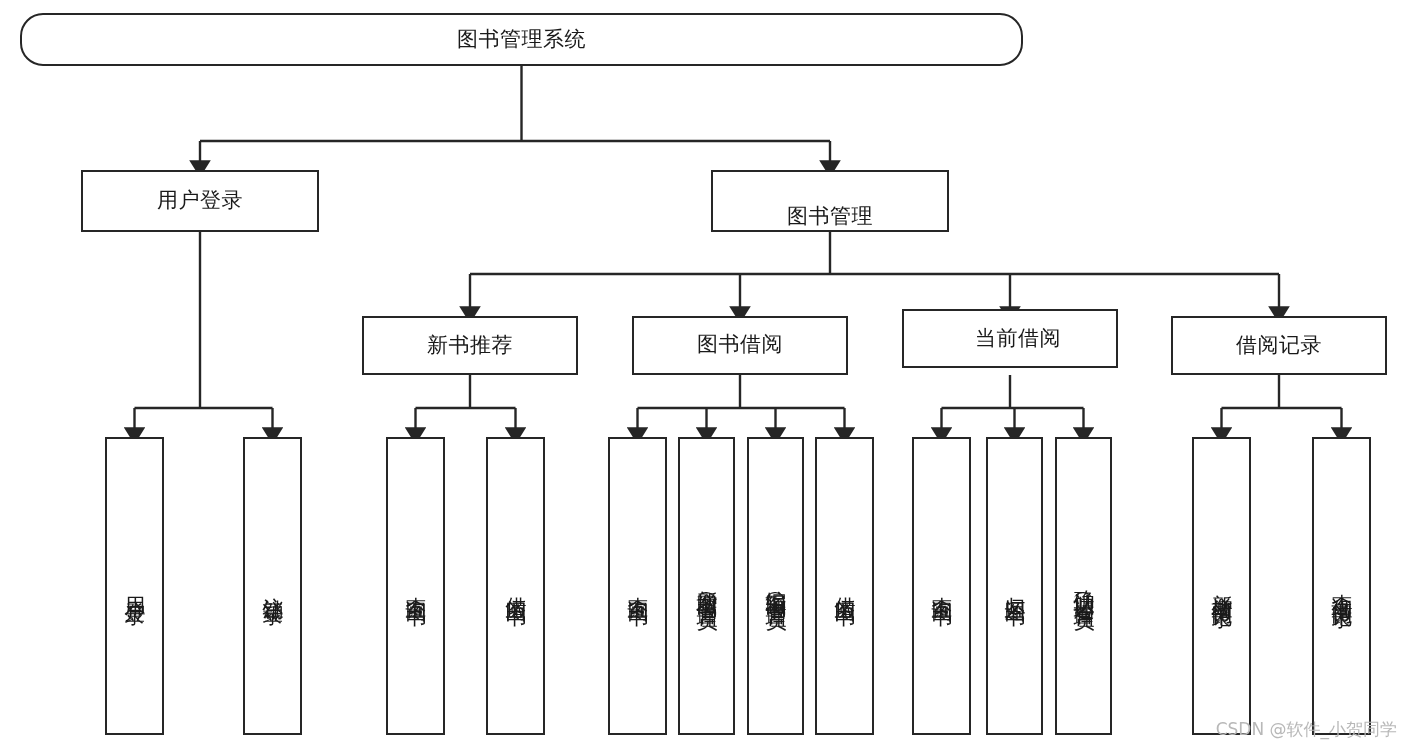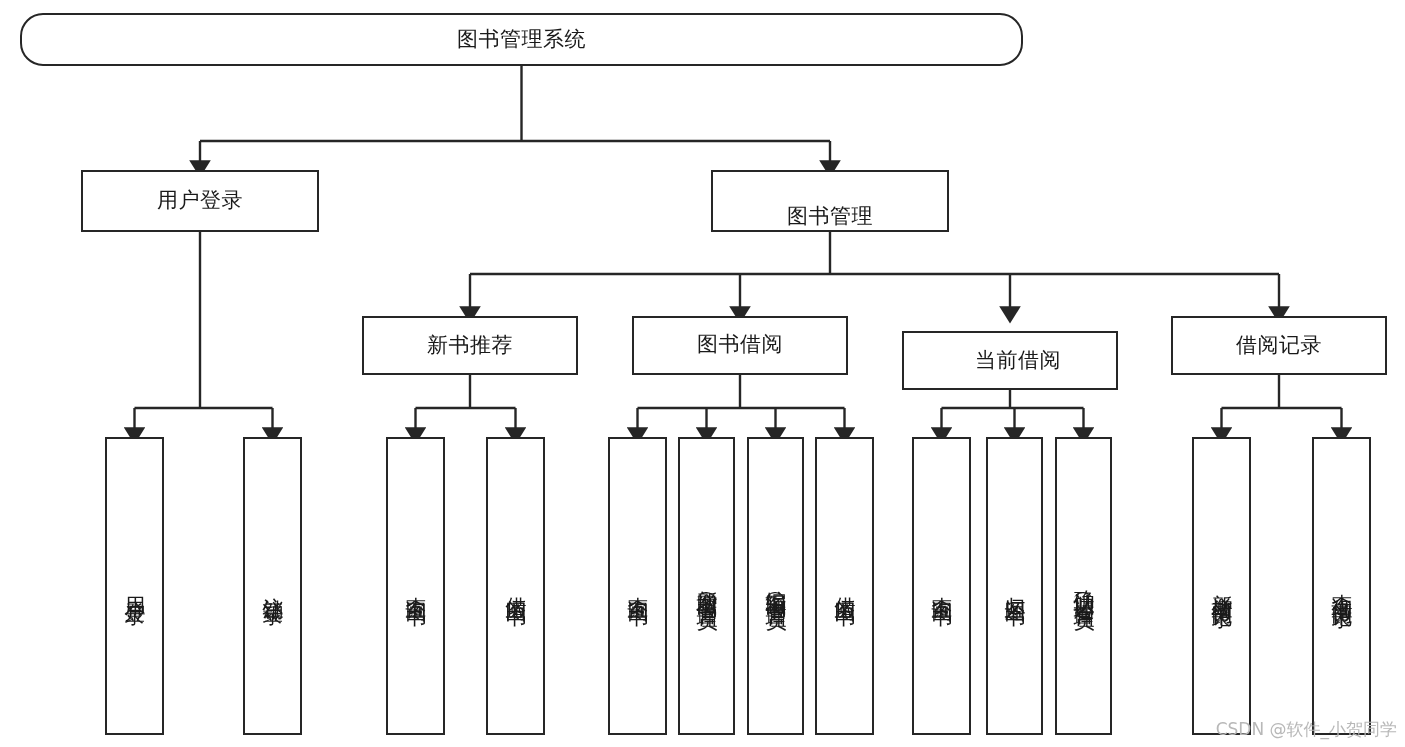--- a/index.html
+++ b/index.html
@@ -126,21 +126,21 @@
       </div>
       <div class="node horizontal" style="left: 711px; top: 170px; width: 238px; height: 62px; align-items: flex-end;">
         <span class="node-label">图书管理</span>
       </div>
       <div class="node horizontal" style="left: 362px; top: 316px; width: 216px; height: 59px;">
         <span class="node-label">新书推荐</span>
       </div>
       <div class="node horizontal" style="left: 632px; top: 316px; width: 216px; height: 59px; font-family: Liberation Mono, monospace;">
         <span class="node-label">图书借阅</span>
       </div>
-      <div class="node horizontal" style="left: 902px; top: 331px; width: 216px; height: 59px; padding-left: 16px;">
+      <div class="node horizontal" style="left: 902px; top: 309px; width: 216px; height: 59px; padding-left: 16px;">
         <span class="node-label">当前借阅</span>
       </div>
       <div class="node horizontal" style="left: 1171px; top: 316px; width: 216px; height: 59px;">
         <span class="node-label">借阅记录</span>
       </div>
       <div class="node vertical" style="left: 105px; top: 437px; width: 59px; height: 298px;">
         <span class="node-label">用户登录</span>
       </div>
       <div class="node vertical" style="left: 243px; top: 437px; width: 59px; height: 298px;">
         <span class="node-label">注销登录</span>

